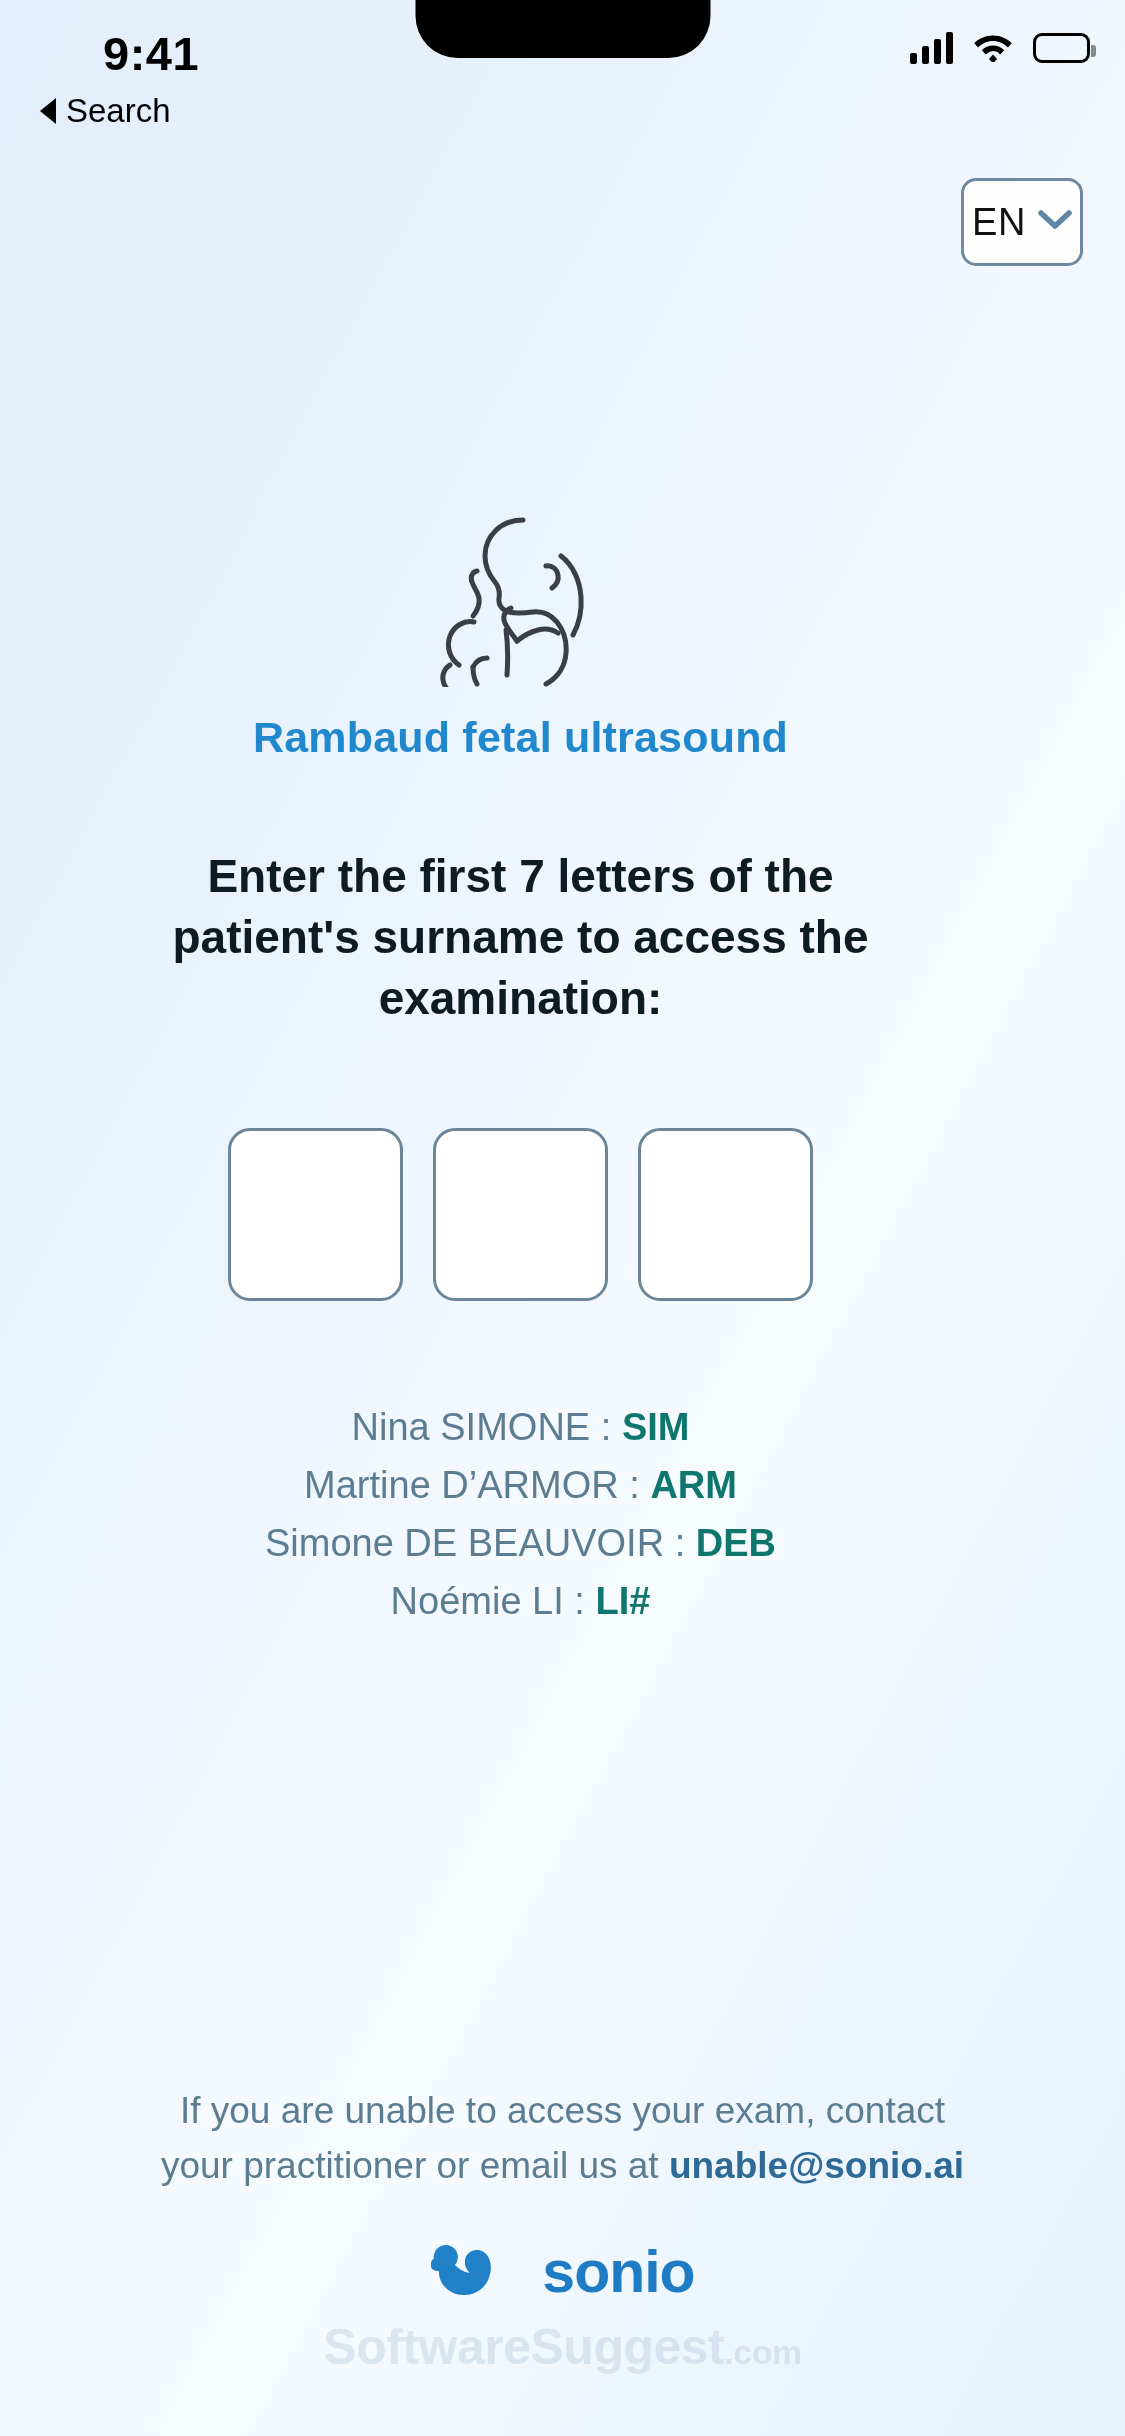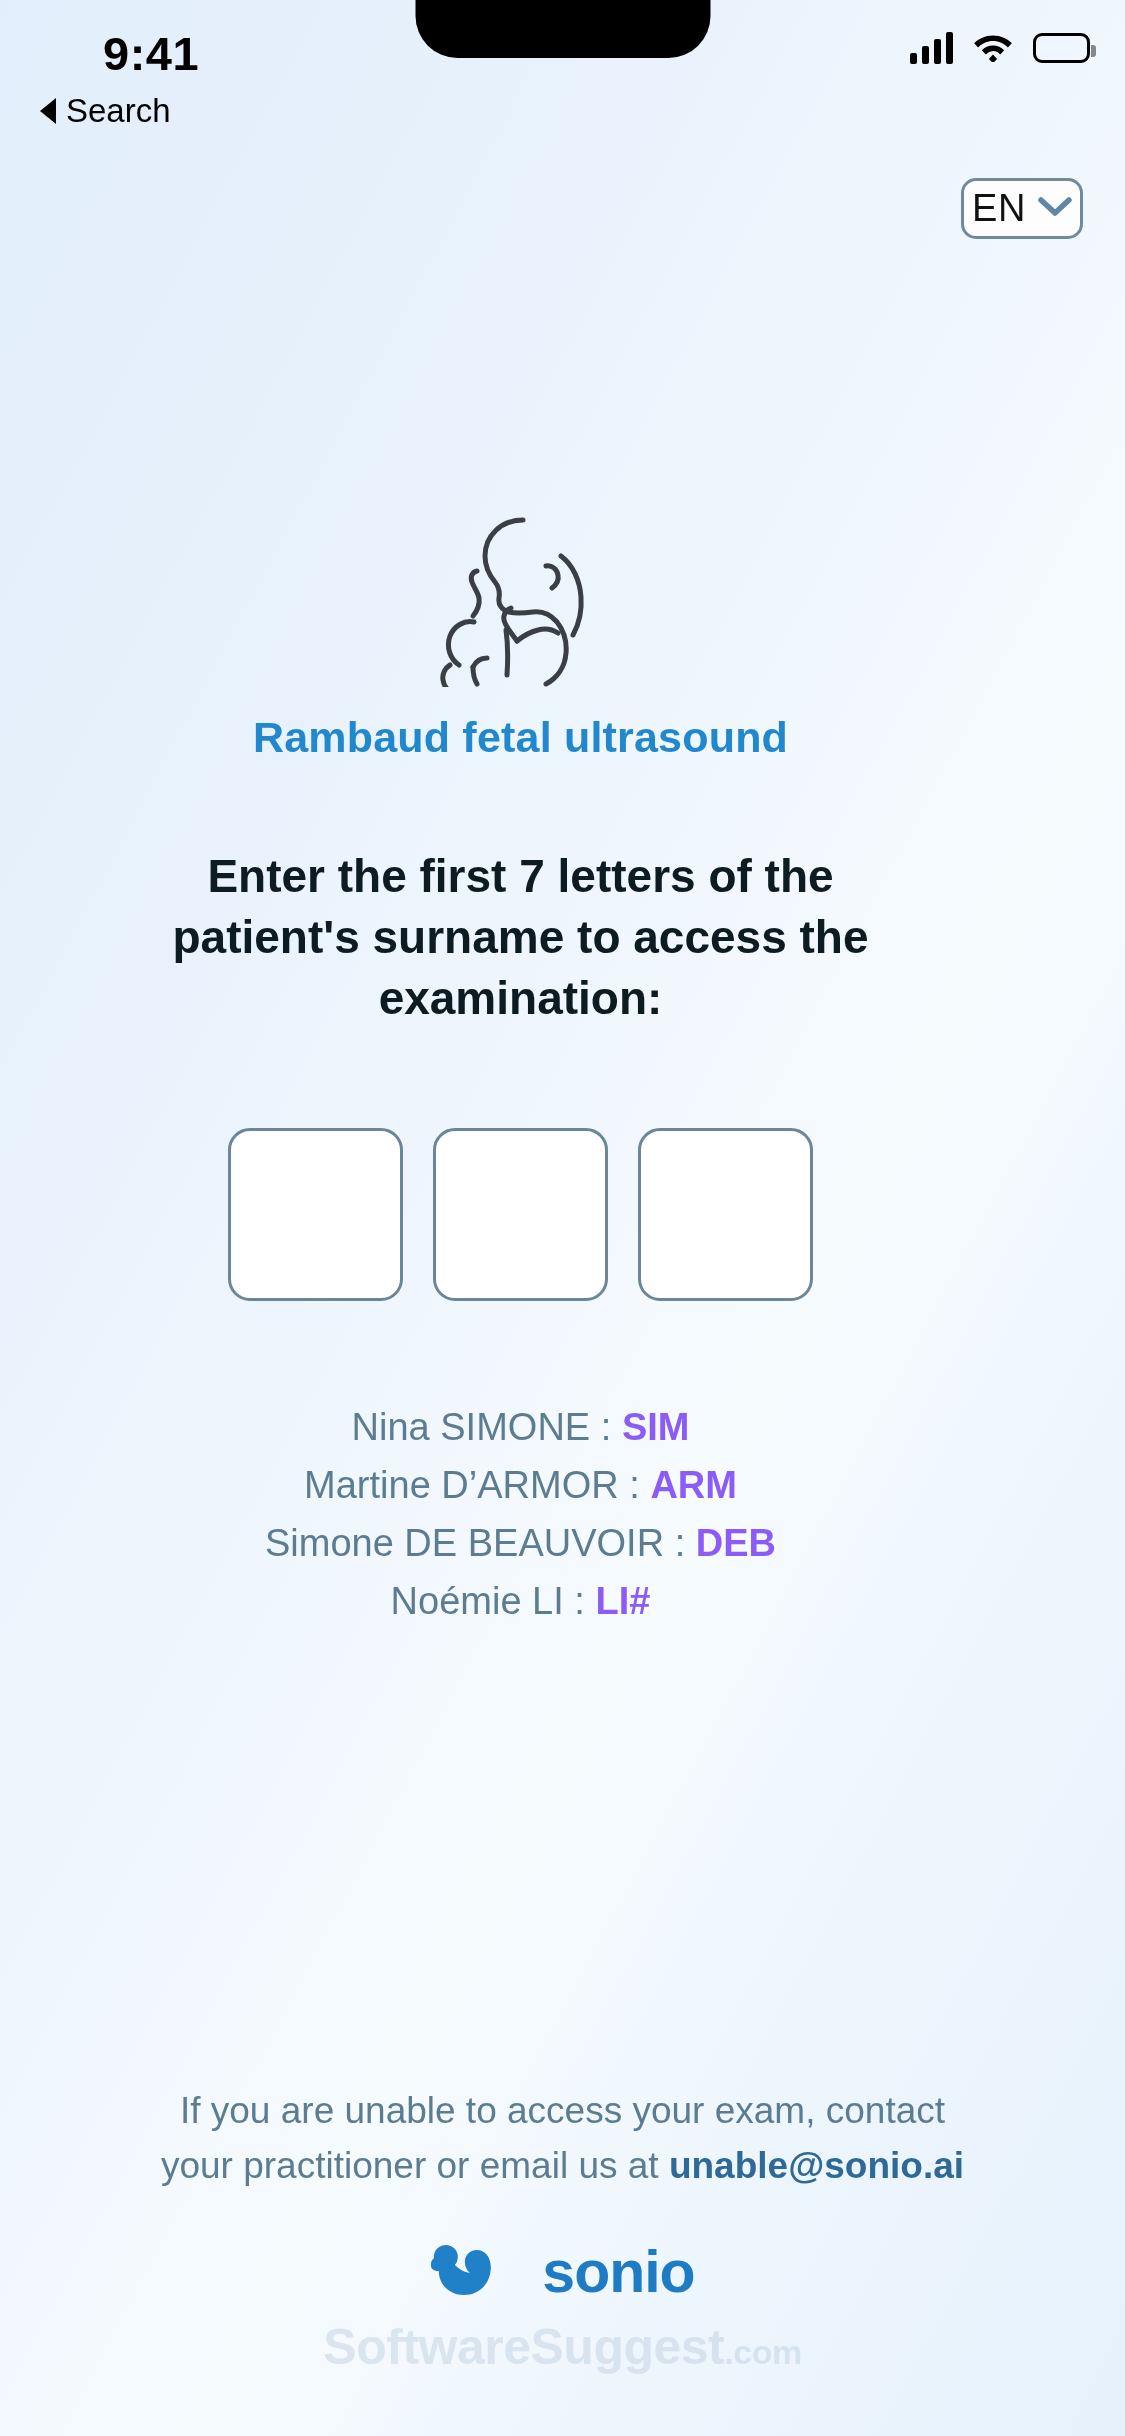--- a/index.html
+++ b/index.html
@@ -64,21 +64,21 @@
   .batt::after {
     content:""; position:absolute; right:-9px; top:9px;
     width:5px; height:12px; background:#000; border-radius:0 3px 3px 0;
     opacity:.45;
   }
   .batt .fill { width:100%; height:100%; background:#000; border-radius:4px; }
 
   
   #lang-select {
     position:absolute; right:42px; top:178px;
-    width:122px; height:61px;
+    width:122px; height:88px;
     background:#fdfdfd;
     border:3px solid #6f8a9e;
     border-radius:15px;
     display:flex; align-items:center; justify-content:center; gap:12px;
     cursor:pointer;
   }
   #lang-select .code { font-size:38px; color:#111; letter-spacing:0.5px; }
 
   
   #content {
@@ -113,21 +113,21 @@
     cursor:text;
   }
 
   #examples {
     margin-top:97px;
     text-align:center;
     font-size:38px; color:#5c7c91;
     line-height:1.53;
   }
   #examples .row { white-space:nowrap; }
-  #examples b { color:#8b5cf6; font-weight:bold; }
+  #examples b { color:#0f766e; font-weight:bold; }
 
   #help-text {
     position:absolute; top:2084px; left:50%; transform:translateX(-50%);
     width:930px; text-align:center;
     font-size:37px; color:#5c7c91; line-height:1.48;
   }
   #help-text b { color:#2f6a96; font-weight:bold; }
 
   #sonio-logo {
     position:absolute; top:2238px; left:50%; transform:translateX(-50%);

